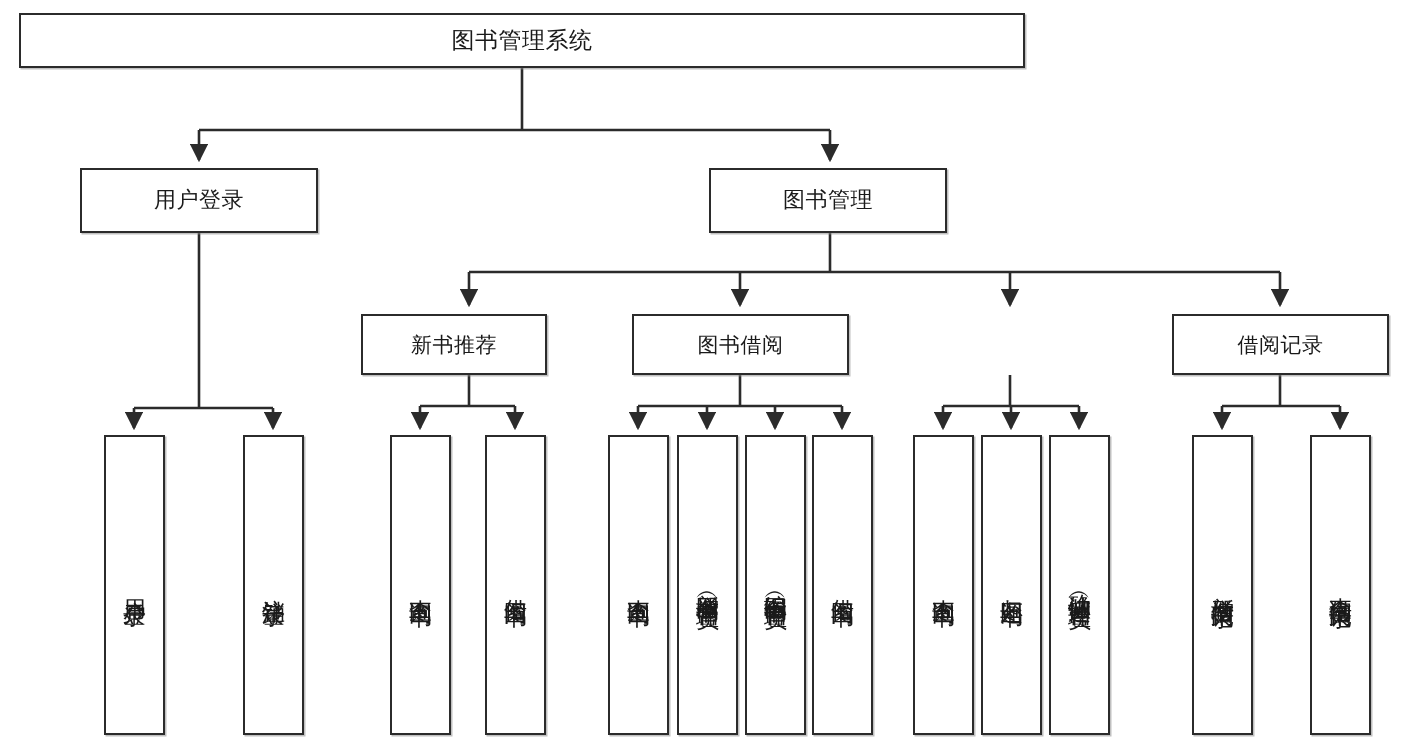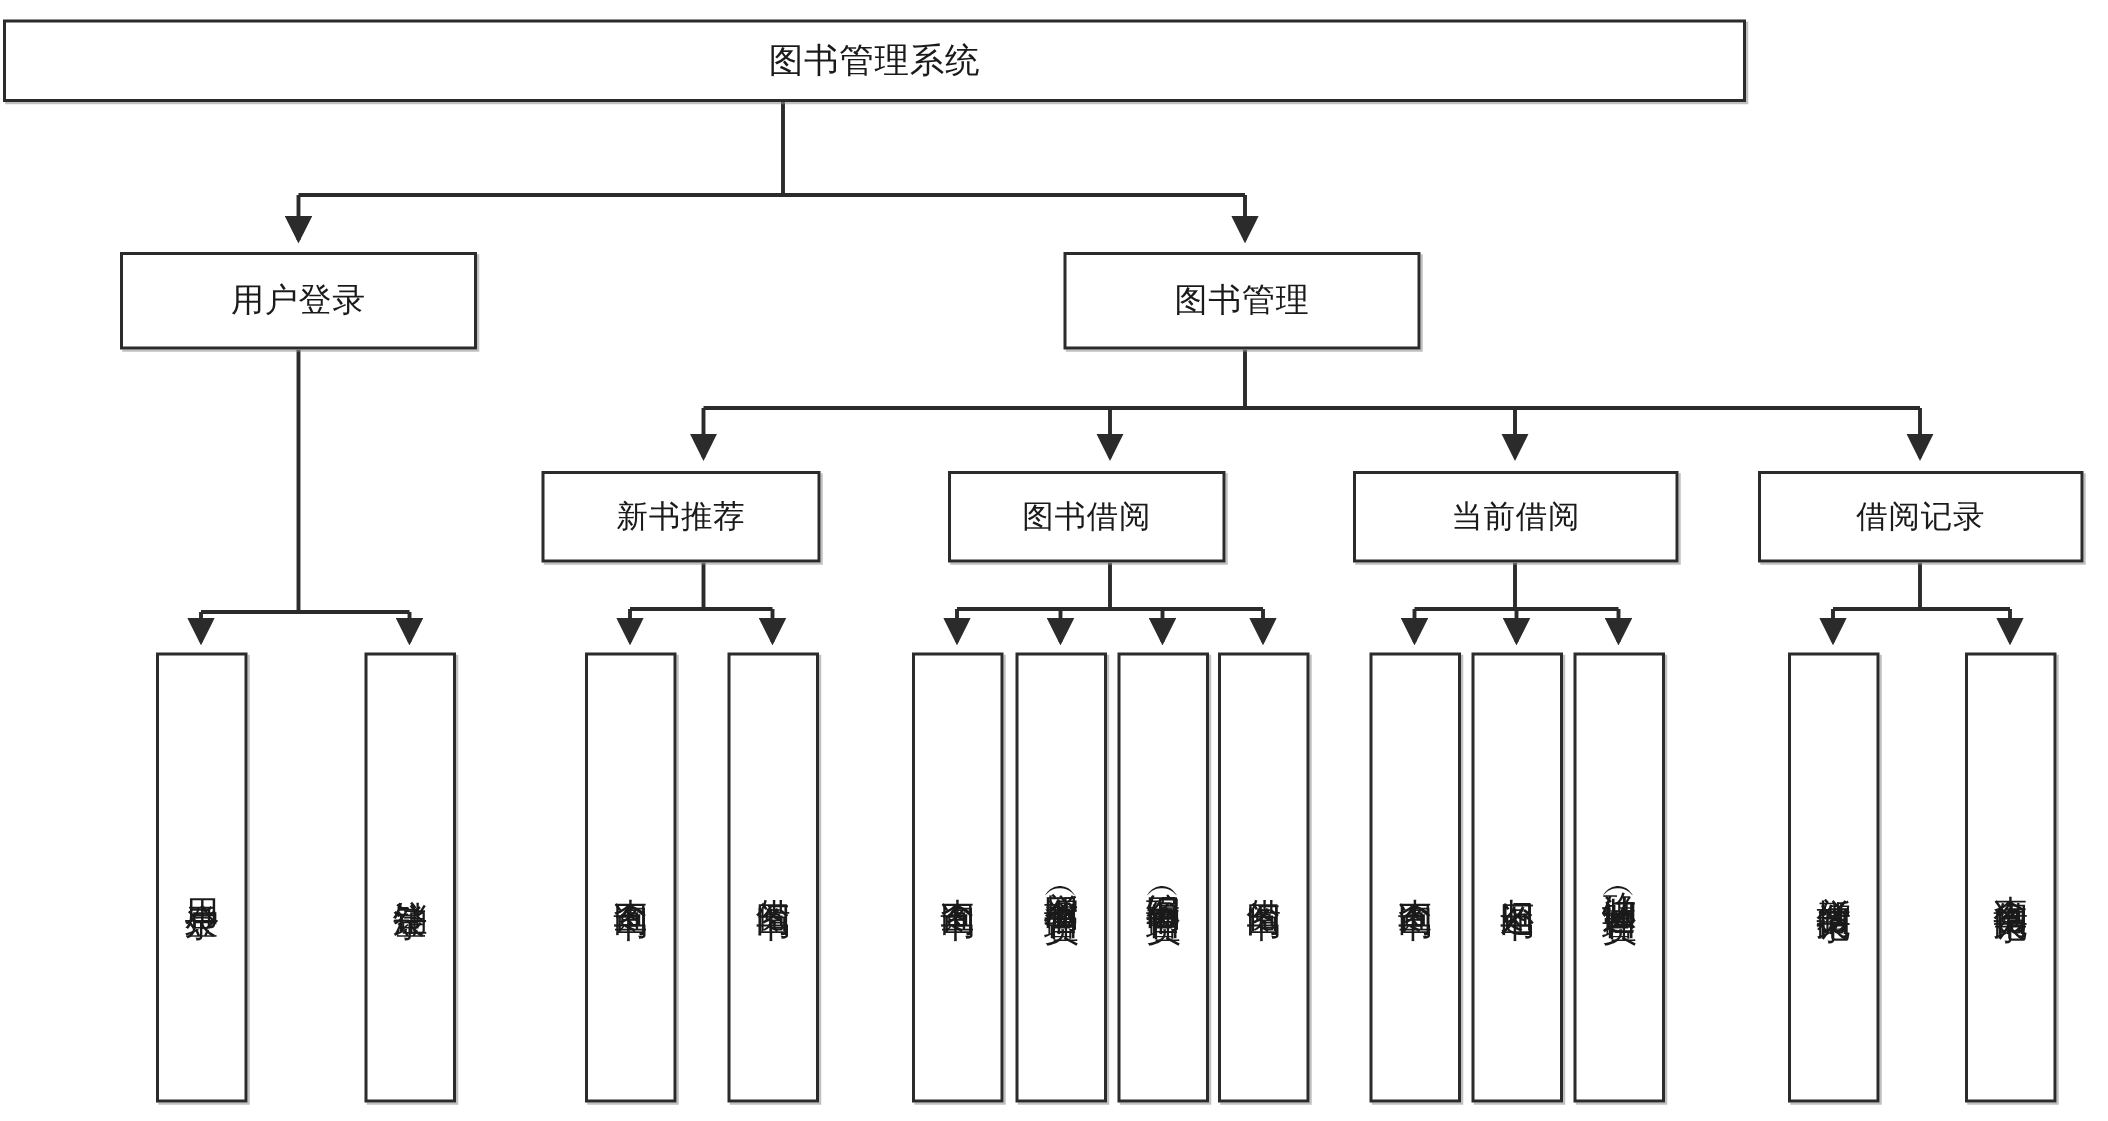--- a/index.html
+++ b/index.html
@@ -117,39 +117,36 @@
       <path d="M 1011 406 L 1011 428" marker-end="url(#arrow)"></path>
       <path d="M 1079 406 L 1079 428" marker-end="url(#arrow)"></path>
 
       <path d="M 1280 375 L 1280 406"></path>
       <path d="M 1222 406 L 1340 406"></path>
       <path d="M 1222 406 L 1222 428" marker-end="url(#arrow)"></path>
       <path d="M 1340 406 L 1340 428" marker-end="url(#arrow)"></path>
     </g>
   </svg>
 
-  <div class="node node-root" style="left:2px; top:13px; width:1162px; height:55px;">
+  <div class="node node-root" style="left:19px; top:13px; width:1006px; height:55px;">
     <span class="label">图书管理系统</span>
   </div>
 
   <div class="node node-l2" style="left:80px; top:168px; width:238px; height:65px;">
     <span class="label">用户登录</span>
   </div>
   <div class="node node-l2" style="left:709px; top:168px; width:238px; height:65px;">
     <span class="label">图书管理</span>
   </div>
 
   <div class="node node-l3" style="left:361px; top:314px; width:186px; height:61px;">
     <span class="label">新书推荐</span>
   </div>
-  <div class="node node-l3" style="left:632px; top:314px; width:185px; height:61px;">
+  <div class="node node-l3" style="left:632px; top:314px; width:217px; height:61px;">
     <span class="label">图书借阅</span>
-  </div>
-  <div class="node node-l3" style="left:902px; top:314px; width:217px; height:61px;">
-    <span class="label">当前借阅</span>
   </div>
   <div class="node node-l3" style="left:1172px; top:314px; width:217px; height:61px;">
     <span class="label">借阅记录</span>
   </div>
 
   <div class="node node-leaf" style="left:104px; top:435px; width:61px; height:300px;">
     <span class="label">用户登录</span>
   </div>
   <div class="node node-leaf" style="left:243px; top:435px; width:61px; height:300px;">
     <span class="label">注销登录</span>

